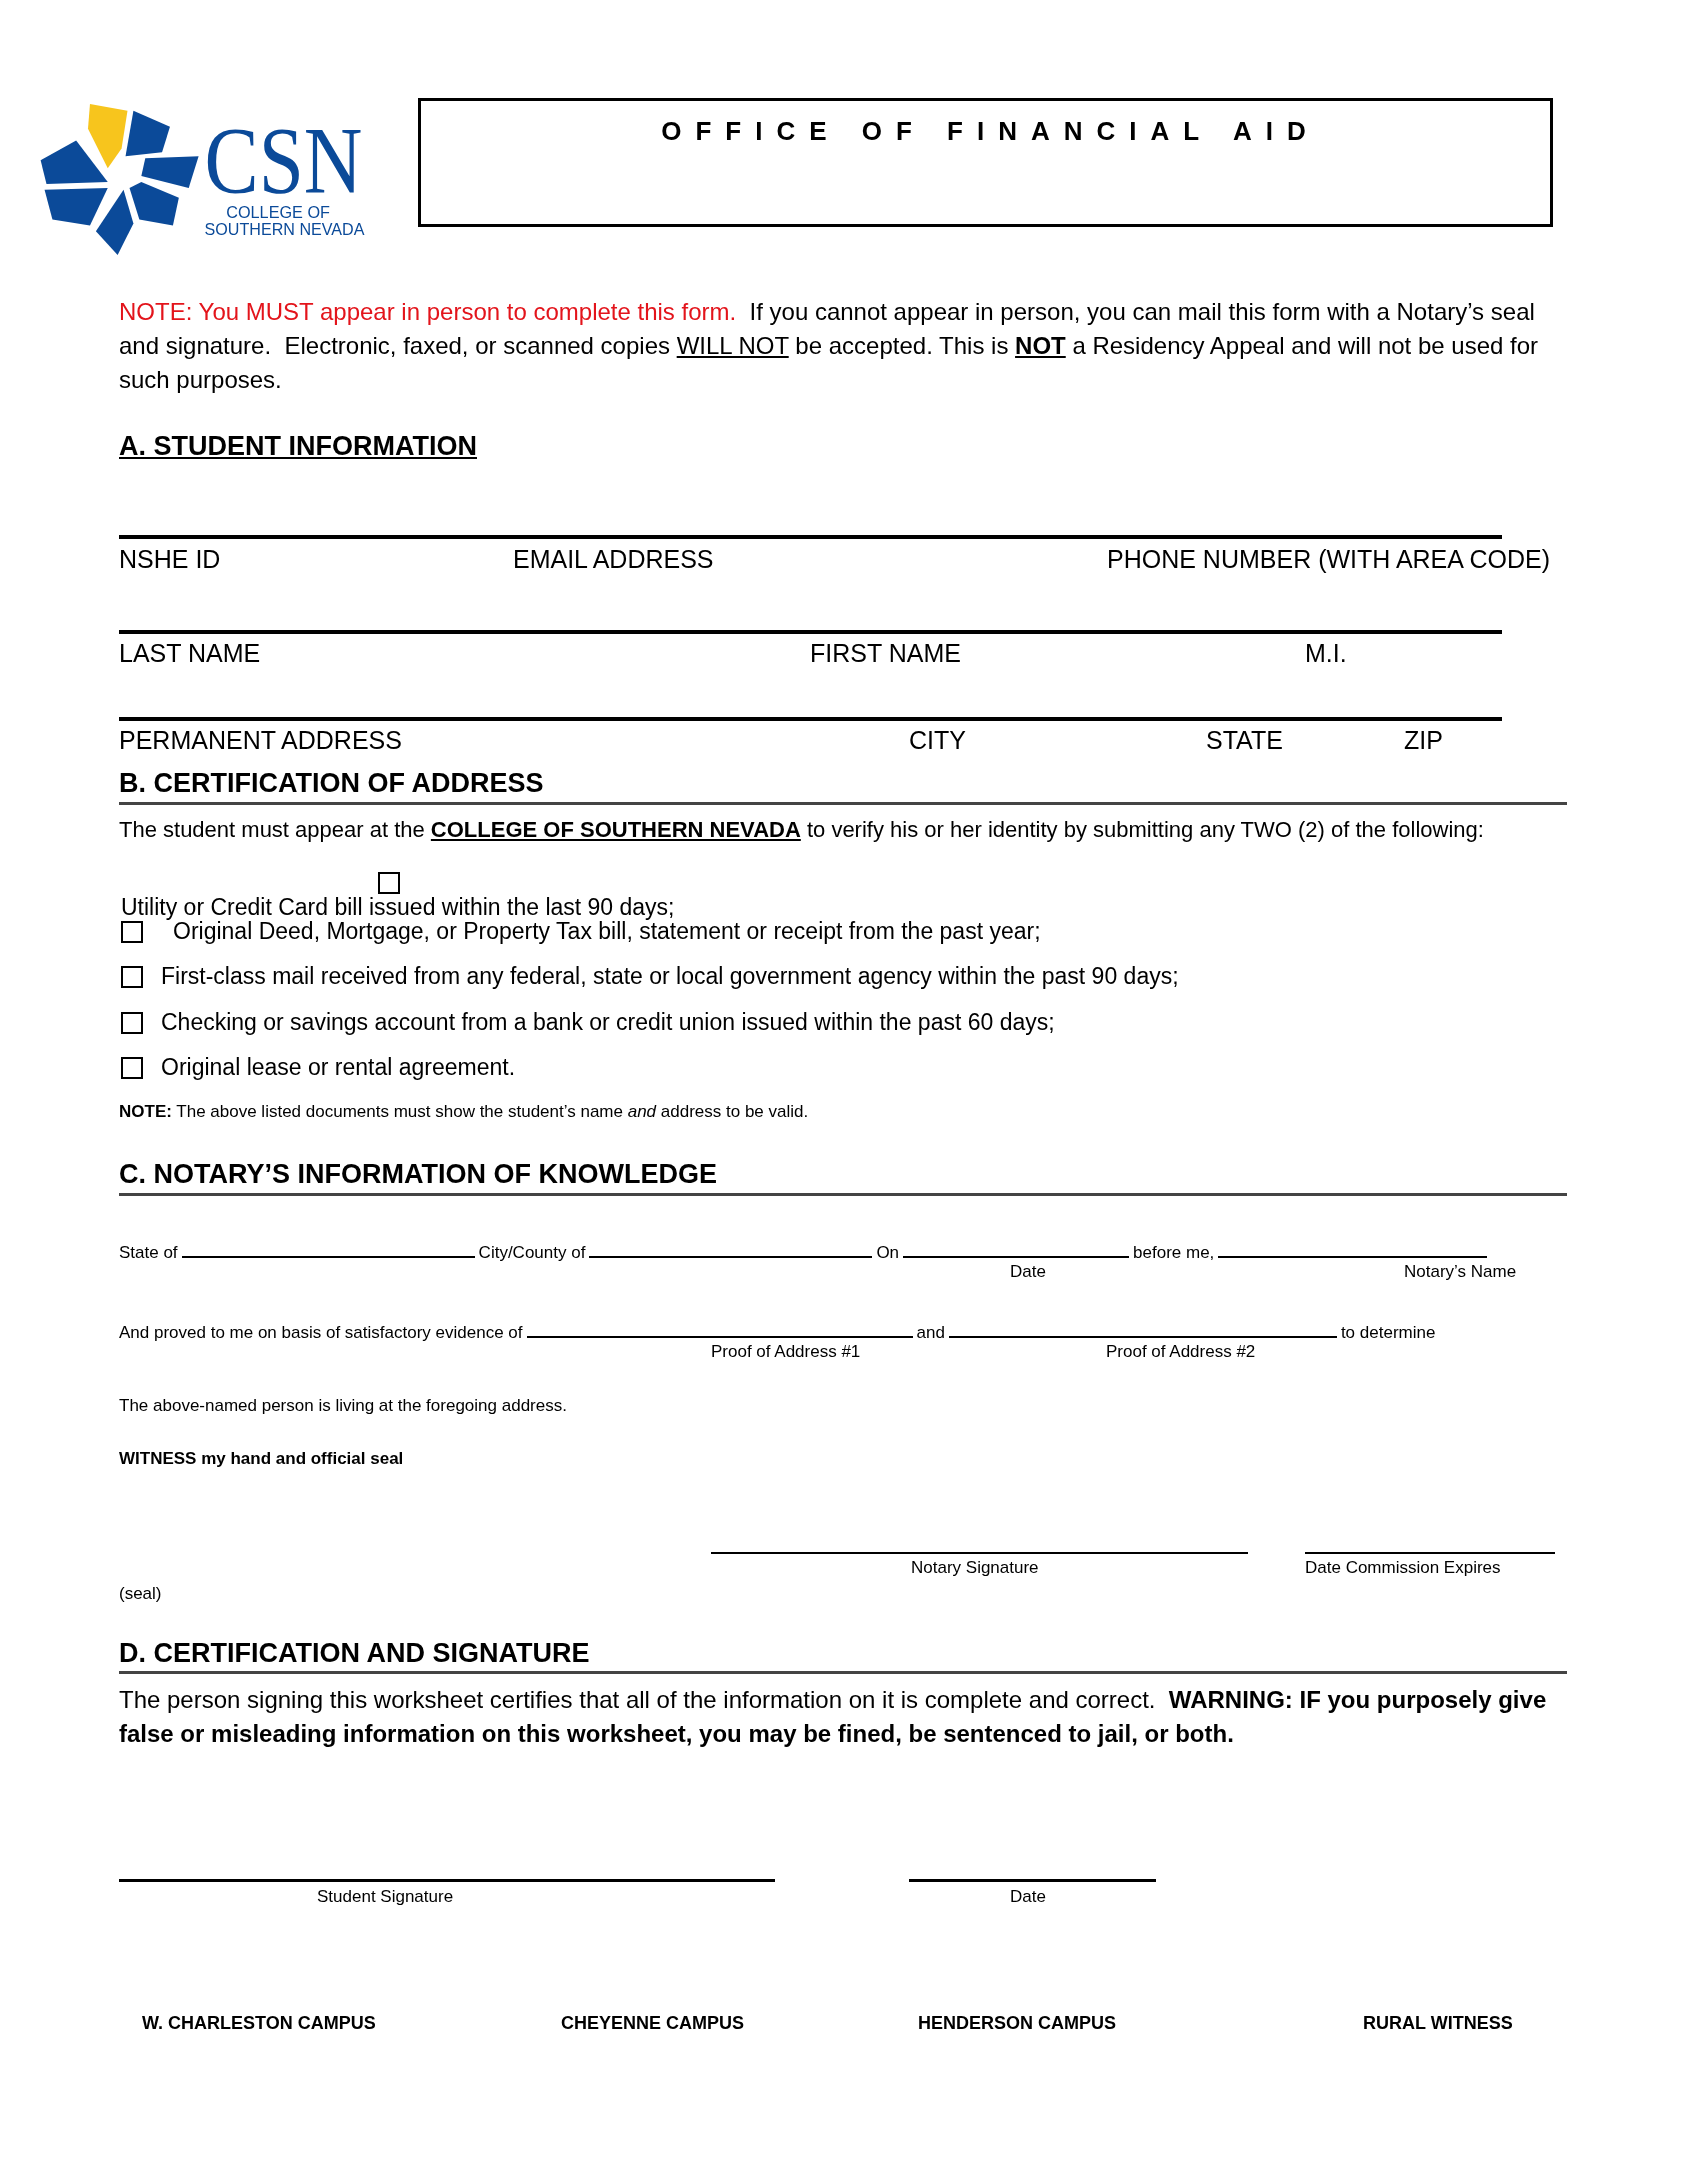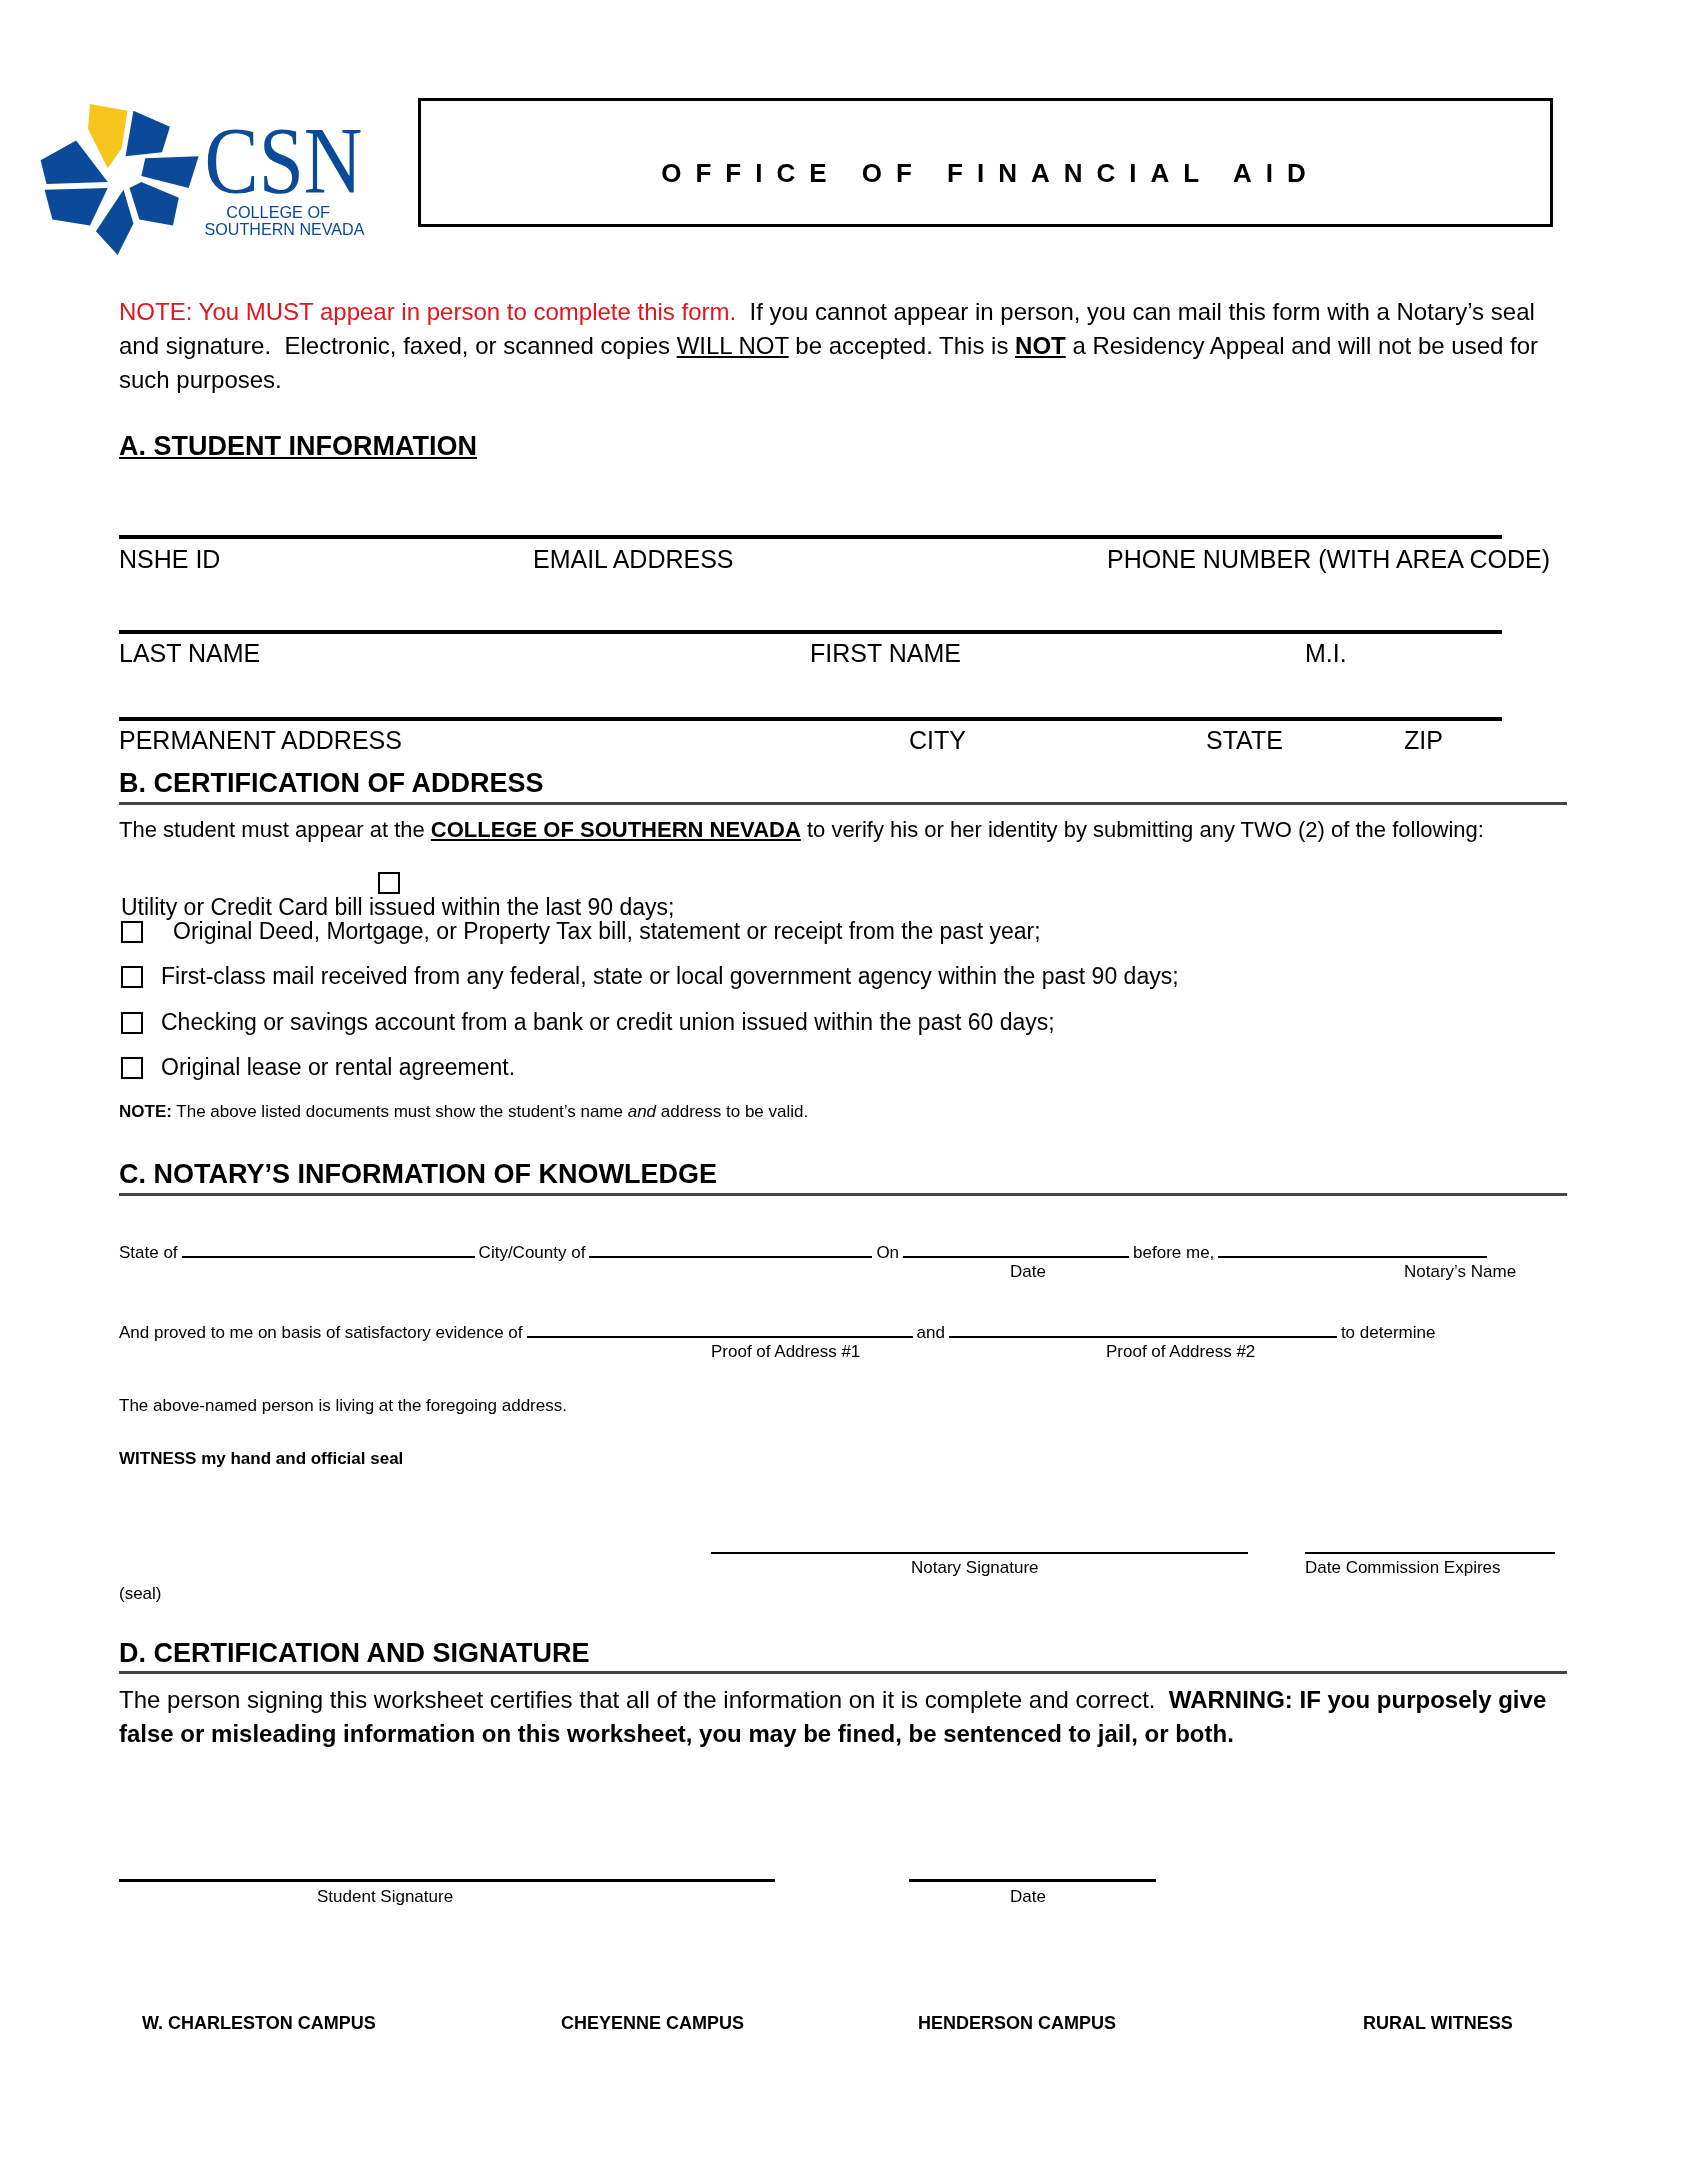--- a/index.html
+++ b/index.html
@@ -4,21 +4,21 @@
 <style>
   html, body { margin: 0; padding: 0; background: #ffffff; }
   body { width: 1683px; height: 2178px; position: relative; overflow: hidden;
          font-family: "Liberation Sans", sans-serif; color: #000; }
   .abs { position: absolute; }
   .logo { left: 38px; top: 99px; width: 337px; height: 158px; }
   .logo svg { display: block; }
   .hdr-box { left: 418px; top: 98px; width: 1135px; height: 129px; border: 3px solid #000; box-sizing: border-box; }
   .hdr-top { position: absolute; left: 10px; top: 0; right: 0; height: 60px; background: #fff;
              display: flex; align-items: center; justify-content: center;
-             font-weight: bold; font-size: 26px; letter-spacing: 14px; margin-top: 42px; }
+             font-weight: bold; font-size: 26px; letter-spacing: 14px; }
   .hdr-bot { position: absolute; left: 0; top: 47px; right: 0; bottom: 0; background: #000; color: #fff;
              display: flex; align-items: center; justify-content: center; font-size: 33px; letter-spacing: 0.5px; }
   .txt { font-size: 24px; line-height: 34px; }
   .note-red { color: #e3141b; }
   .u { text-decoration: underline; }
   .b { font-weight: bold; }
   .sec-title { font-size: 27px; font-weight: bold; }
   .sec-rule { height: 3px; background: #444; left: 119px; width: 1448px; }
   .fline { height: 4px; background: #000; left: 119px; width: 1383px; }
   .lbl { font-size: 25px; }
@@ -54,21 +54,21 @@
 </div>
 
 <div class="abs txt" style="left:119px; top:295px; width:1455px;">
   <span class="note-red">NOTE:  You MUST appear in person to complete this form.</span><span style="white-space:pre-wrap">  If you cannot appear in person, you can mail this form with a Notary’s seal and signature.  Electronic, faxed, or scanned copies </span><span class="u">WILL NOT</span><span> be accepted.  This is </span><span class="u b">NOT</span><span> a Residency Appeal and will not be used for such purposes.</span>
 </div>
 
 <div class="abs sec-title u" style="left:119px; top:431px;">A. STUDENT INFORMATION</div>
 
 <div class="abs fline" style="top:535px;"></div>
 <div class="abs lbl" style="left:119px; top:545px;">NSHE ID</div>
-<div class="abs lbl" style="left:513px; top:545px;margin-left:20px;">EMAIL ADDRESS</div>
+<div class="abs lbl" style="left:513px; top:545px;">EMAIL ADDRESS</div>
 <div class="abs lbl" style="left:1107px; top:545px;">PHONE NUMBER (WITH AREA CODE)</div>
 
 <div class="abs fline" style="top:630px;"></div>
 <div class="abs lbl" style="left:119px; top:639px;">LAST NAME</div>
 <div class="abs lbl" style="left:810px; top:639px;">FIRST NAME</div>
 <div class="abs lbl" style="left:1305px; top:639px;">M.I.</div>
 
 <div class="abs fline" style="top:717px;"></div>
 <div class="abs lbl" style="left:119px; top:726px;">PERMANENT ADDRESS</div>
 <div class="abs lbl" style="left:909px; top:726px;">CITY</div>

